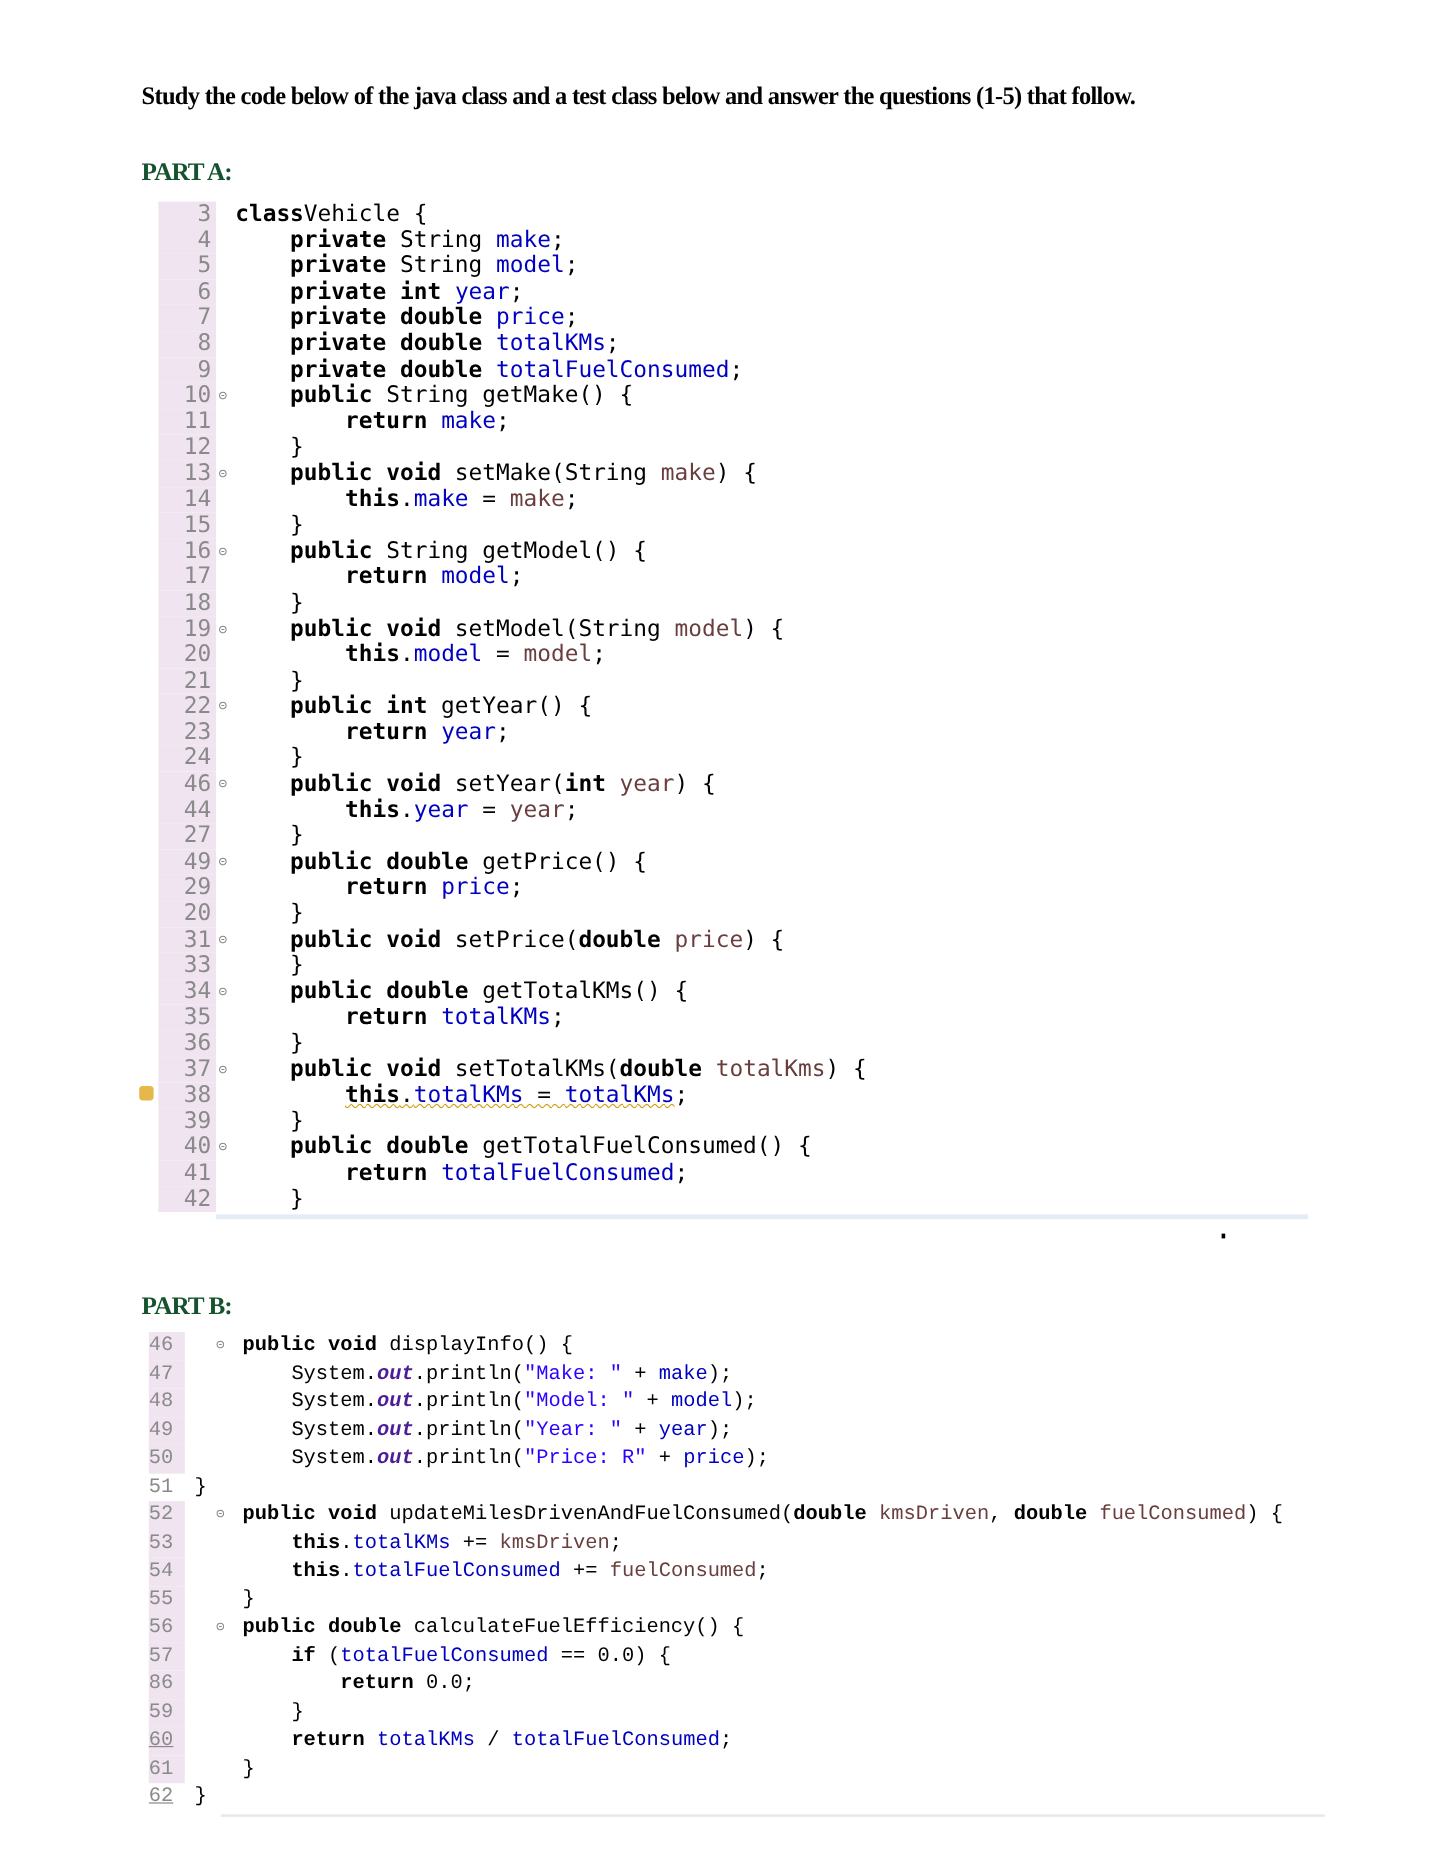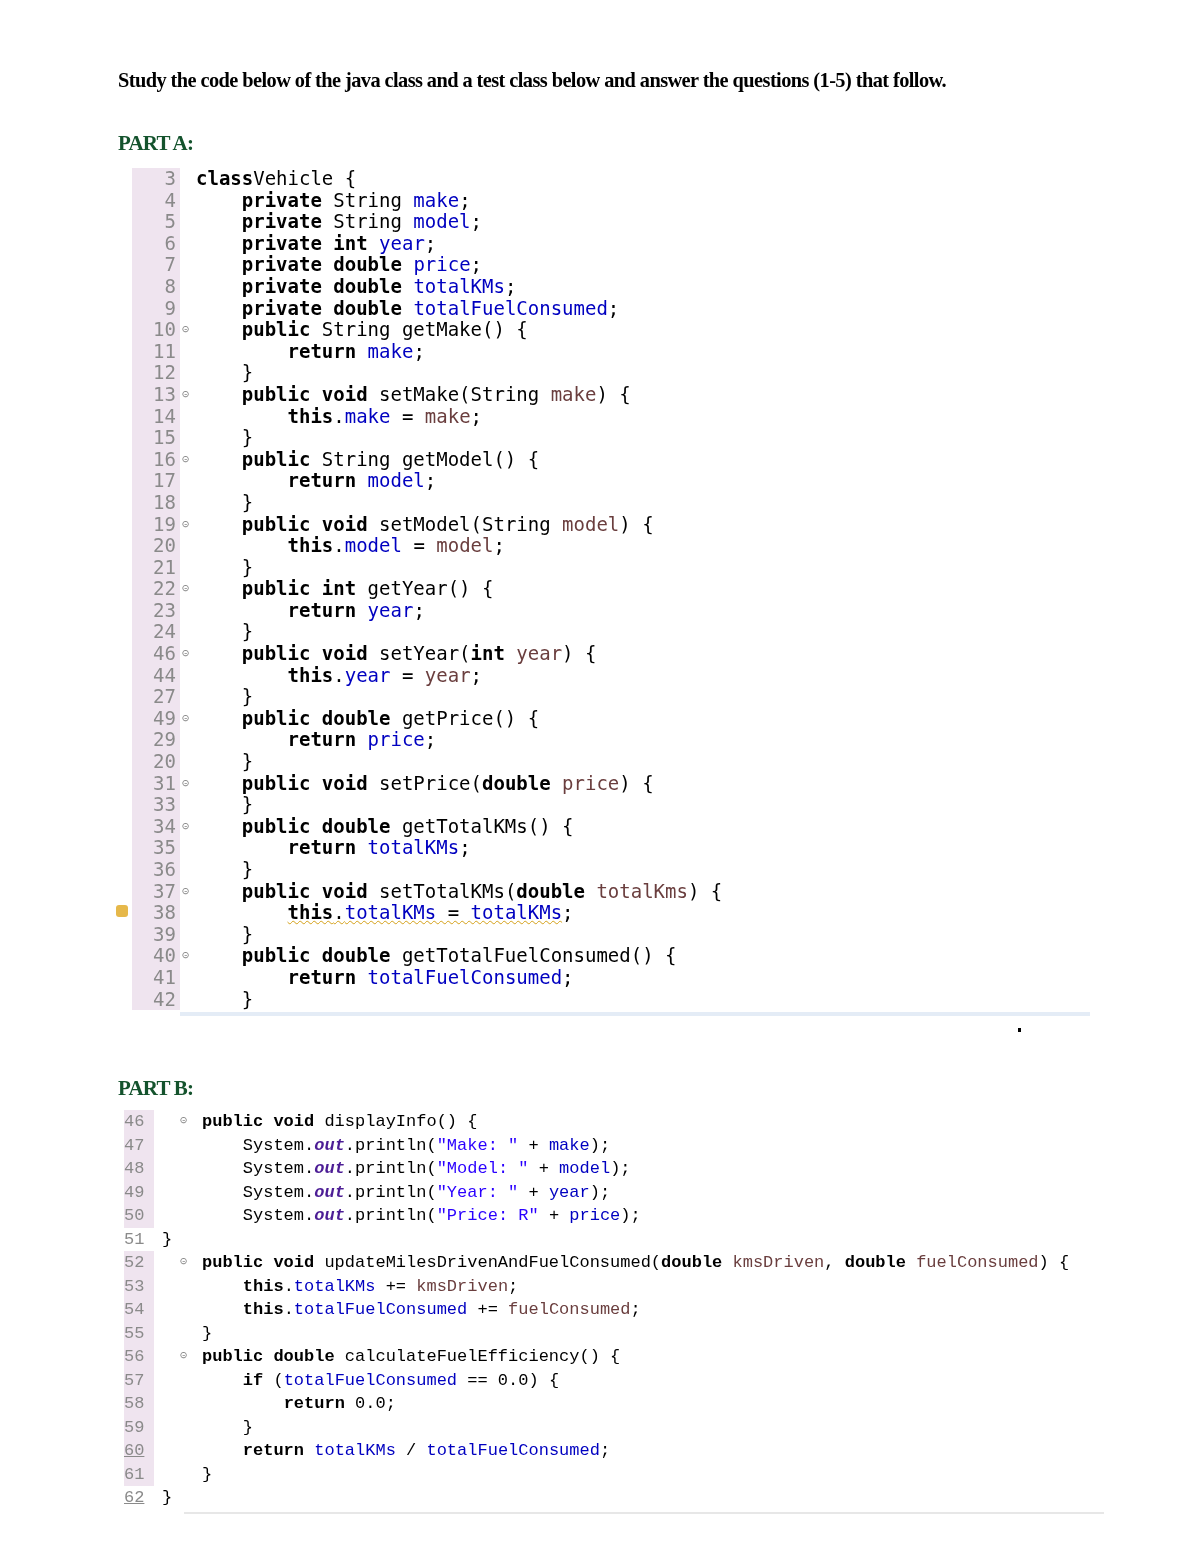--- a/index.html
+++ b/index.html
@@ -106,19 +106,19 @@
     <div class="line"><span class="gutter"><span>48</span></span><span class="gap"></span><span class="text">    <span>System.</span><span class="static">out</span><span>.println(</span><span class="str">"Model: "</span><span> + </span><span class="fld">model</span><span>);</span></span></div>
     <div class="line"><span class="gutter"><span>49</span></span><span class="gap"></span><span class="text">    <span>System.</span><span class="static">out</span><span>.println(</span><span class="str">"Year: "</span><span> + </span><span class="fld">year</span><span>);</span></span></div>
     <div class="line"><span class="gutter"><span>50</span></span><span class="gap"></span><span class="text">    <span>System.</span><span class="static">out</span><span>.println(</span><span class="str">"Price: R"</span><span> + </span><span class="fld">price</span><span>);</span></span></div>
     <div class="line"><span class="gutter noshade"><span>51</span></span><span class="gap" style="width: 8px;"></span><span class="text"><span>}</span></span></div>
     <div class="line"><span class="gutter"><span>52</span></span><span class="gap"><span class="fold">⊝</span></span><span class="text"><span class="kw">public void</span><span> updateMilesDrivenAndFuelConsumed(</span><span class="kw">double</span><span> </span><span class="param">kmsDriven</span><span>, </span><span class="kw">double</span><span> </span><span class="param">fuelConsumed</span><span>) {</span></span></div>
     <div class="line"><span class="gutter"><span>53</span></span><span class="gap"></span><span class="text">    <span class="kw">this</span><span>.</span><span class="fld">totalKMs</span><span> += </span><span class="param">kmsDriven</span><span>;</span></span></div>
     <div class="line"><span class="gutter"><span>54</span></span><span class="gap"></span><span class="text">    <span class="kw">this</span><span>.</span><span class="fld">totalFuelConsumed</span><span> += </span><span class="param">fuelConsumed</span><span>;</span></span></div>
     <div class="line"><span class="gutter"><span>55</span></span><span class="gap"></span><span class="text"><span>}</span></span></div>
     <div class="line"><span class="gutter"><span>56</span></span><span class="gap"><span class="fold">⊝</span></span><span class="text"><span class="kw">public double</span><span> calculateFuelEfficiency() {</span></span></div>
     <div class="line"><span class="gutter"><span>57</span></span><span class="gap"></span><span class="text">    <span class="kw">if</span><span> (</span><span class="fld">totalFuelConsumed</span><span> == 0.0) {</span></span></div>
-    <div class="line"><span class="gutter"><span>58</span></span><span class="gap"></span><span class="text">        <span class="kw">return</span><span> 0.0;</span></span></div>
+    <div class="line"><span class="gutter"><span>86</span></span><span class="gap"></span><span class="text">        <span class="kw">return</span><span> 0.0;</span></span></div>
     <div class="line"><span class="gutter"><span>59</span></span><span class="gap"></span><span class="text">    <span>}</span></span></div>
     <div class="line"><span class="gutter"><span class="underline-num">60</span></span><span class="gap"></span><span class="text">    <span class="kw">return</span><span> </span><span class="fld">totalKMs</span><span> / </span><span class="fld">totalFuelConsumed</span><span>;</span></span></div>
     <div class="line"><span class="gutter"><span>61</span></span><span class="gap"></span><span class="text"><span>}</span></span></div>
     <div class="line"><span class="gutter noshade"><span class="underline-num">62</span></span><span class="gap" style="width: 8px;"></span><span class="text"><span>}</span></span></div>
     <div class="bottom-bar"></div>
   </div>
 
 </body></html>

